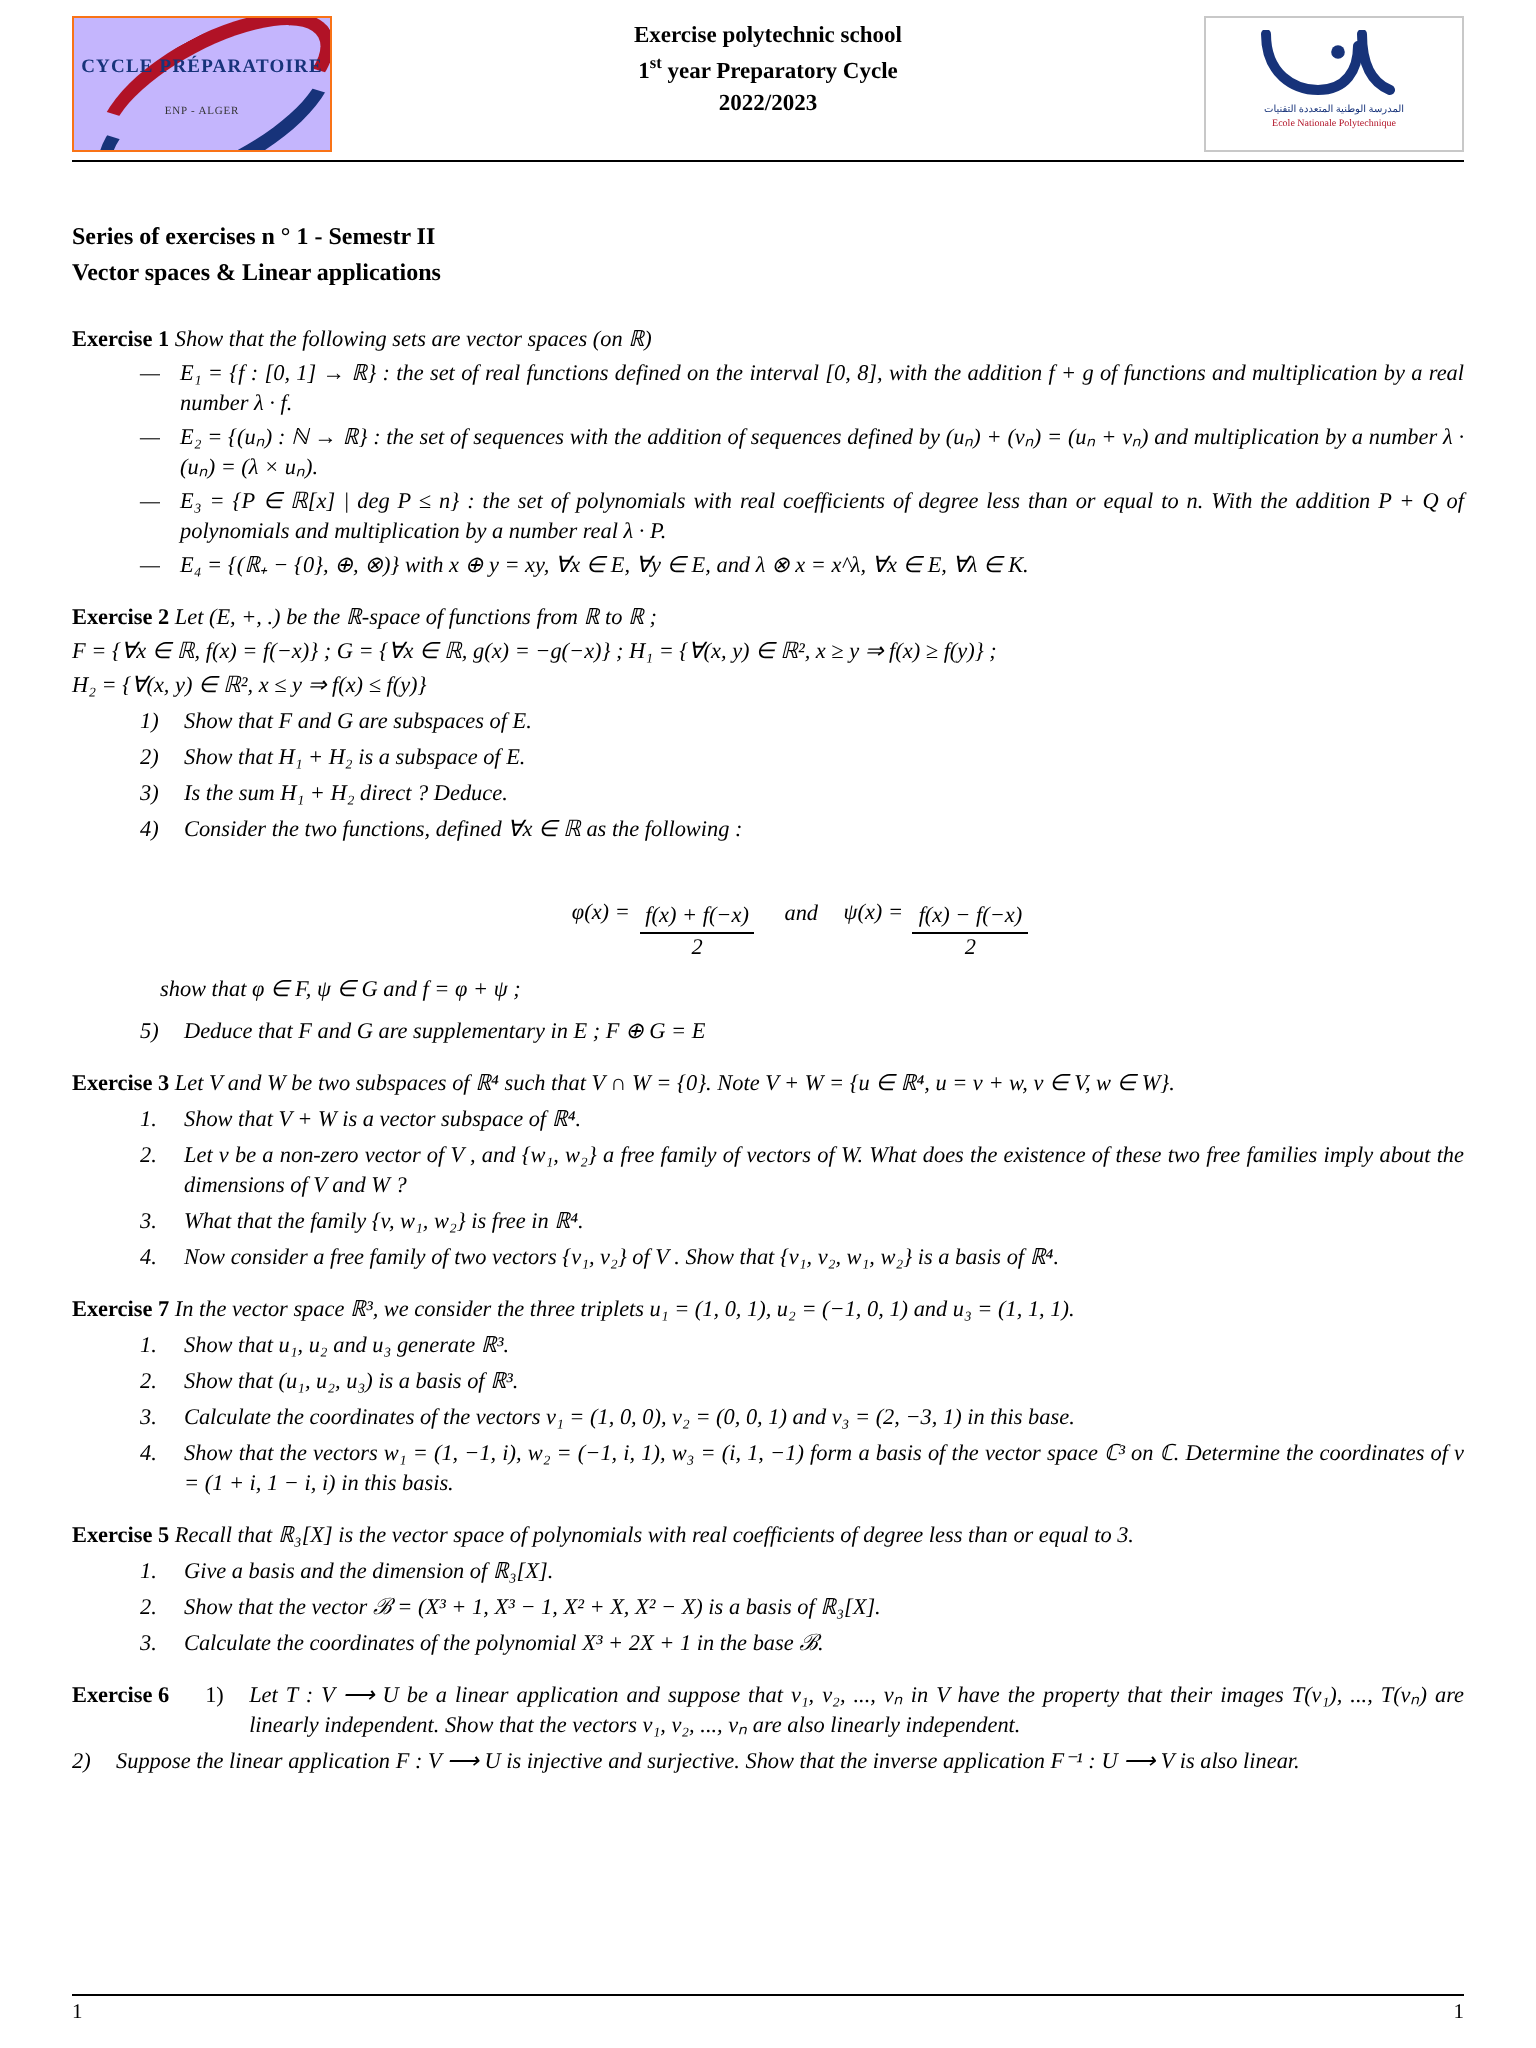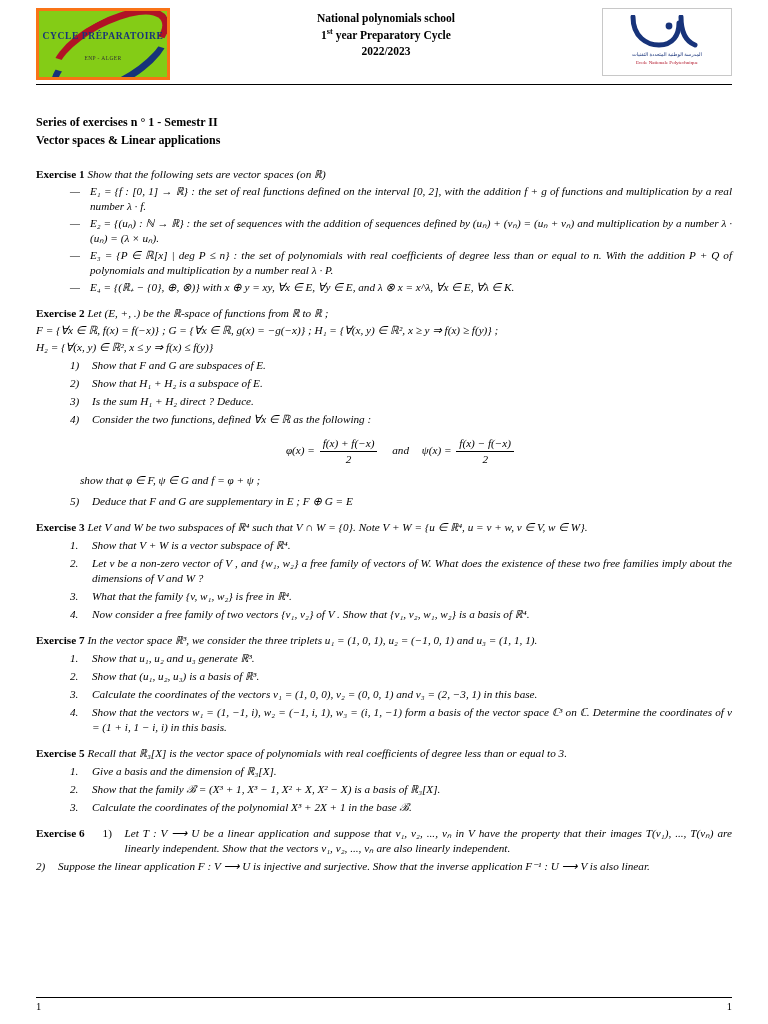--- a/index.html
+++ b/index.html
@@ -26,24 +26,24 @@
   .header {
     display: flex;
     align-items: flex-start;
     justify-content: space-between;
     border-bottom: 1px solid #000;
     padding-bottom: 4px;
   }
   .logo-left {
     width: 128px;
     height: 66px;
-    border: 3px solid #f97316;
+    border: 1px solid #f97316;
     position: relative;
     overflow: hidden;
-    background: #84cc16;
+    background: #c4b5fd;
     flex: 0 0 auto;
   }
   .logo-left .swoosh-red {
     position: absolute;
     left: 6px; top: 8px;
     width: 116px; height: 44px;
     border: 7px solid #b11226;
     border-bottom-color: transparent;
     border-left-color: transparent;
     border-radius: 50%;
@@ -167,21 +167,21 @@
   .eqline {
     text-align: center;
     margin: 9px 0 6px 0;
   }
   .frac {
     display: inline-block;
     vertical-align: middle;
     text-align: center;
     margin: 0 2px;
   }
-  .frac .nu { display: block; padding: 0 3px; }
+  .frac .nu { display: block; padding: 0 3px; margin-top: 19px; }
   .frac .de { display: block; border-top: 1px solid #000; padding: 0 3px; }
   sub, sup { font-size: 0.72em; }
 
   
   .footer {
     position: absolute;
     left: 36px;
     right: 36px;
     bottom: 12px;
     border-top: 1px solid #000;
@@ -200,21 +200,21 @@
   <div class="header">
 
     <div class="logo-left">
       <div class="swoosh-red"></div>
       <div class="swoosh-blue"></div>
       <div class="cp-text">CYCLE PRÉPARATOIRE</div>
       <div class="enp-text">ENP - ALGER</div>
     </div>
 
     <div class="header-center">
-      <div>National polynomials school</div>
+      <div>Exercise polytechnic school</div>
       <div>1<sup>st</sup> year Preparatory Cycle</div>
       <div>2022/2023</div>
     </div>
 
     <div class="logo-right">
       <svg class="nu" viewBox="0 0 74 34">
         <path d="M4 2 C4 22, 18 30, 30 30 C44 30, 50 20, 50 8" stroke="#17337a" stroke-width="5" fill="none" stroke-linecap="round"></path>
         <path d="M52 2 C52 16, 56 26, 66 30" stroke="#17337a" stroke-width="5" fill="none" stroke-linecap="round"></path>
         <circle cx="40" cy="11" r="3.4" fill="#17337a"></circle>
       </svg>
@@ -230,21 +230,21 @@
 
   <div class="content">
 
     <div class="ex-head">
       <span class="lbl">Exercise 1</span>
       <span class="txt">Show that the following sets are vector spaces (on ℝ)</span>
     </div>
     <div class="lines">
       <div class="dash-item">
         <span class="dash">—</span>
-        <span class="body">E₁ = {f : [0, 1] → ℝ} : the set of real functions defined on the interval [0, 2], with the addition f + g of functions and multiplication by a real number λ · f.</span>
+        <span class="body">E₁ = {f : [0, 1] → ℝ} : the set of real functions defined on the interval [0, 8], with the addition f + g of functions and multiplication by a real number λ · f.</span>
       </div>
       <div class="dash-item">
         <span class="dash">—</span>
         <span class="body">E₂ = {(uₙ) : ℕ → ℝ} : the set of sequences with the addition of sequences defined by (uₙ) + (vₙ) = (uₙ + vₙ) and multiplication by a number λ · (uₙ) = (λ × uₙ).</span>
       </div>
       <div class="dash-item">
         <span class="dash">—</span>
         <span class="body">E₃ = {P ∈ ℝ[x] | deg P ≤ n} : the set of polynomials with real coefficients of degree less than or equal to n. With the addition P + Q of polynomials and multiplication by a number real λ · P.</span>
       </div>
       <div class="dash-item">
@@ -350,21 +350,21 @@
       <span class="lbl">Exercise 5</span>
       <span class="txt">Recall that ℝ₃[X] is the vector space of polynomials with real coefficients of degree less than or equal to 3.</span>
     </div>
     <div class="num-list">
       <div class="num-item">
         <span class="num">1.</span>
         <span class="body">Give a basis and the dimension of ℝ₃[X].</span>
       </div>
       <div class="num-item">
         <span class="num">2.</span>
-        <span class="body">Show that the family ℬ = (X³ + 1, X³ − 1, X² + X, X² − X) is a basis of ℝ₃[X].</span>
+        <span class="body">Show that the vector ℬ = (X³ + 1, X³ − 1, X² + X, X² − X) is a basis of ℝ₃[X].</span>
       </div>
       <div class="num-item">
         <span class="num">3.</span>
         <span class="body">Calculate the coordinates of the polynomial X³ + 2X + 1 in the base ℬ.</span>
       </div>
     </div>
 
     <div class="ex-head" style="display:flex;">
       <span class="lbl" style="flex:0 0 auto; margin-right:18px;">Exercise 6</span>
       <span style="flex:0 0 22px">1)</span>

